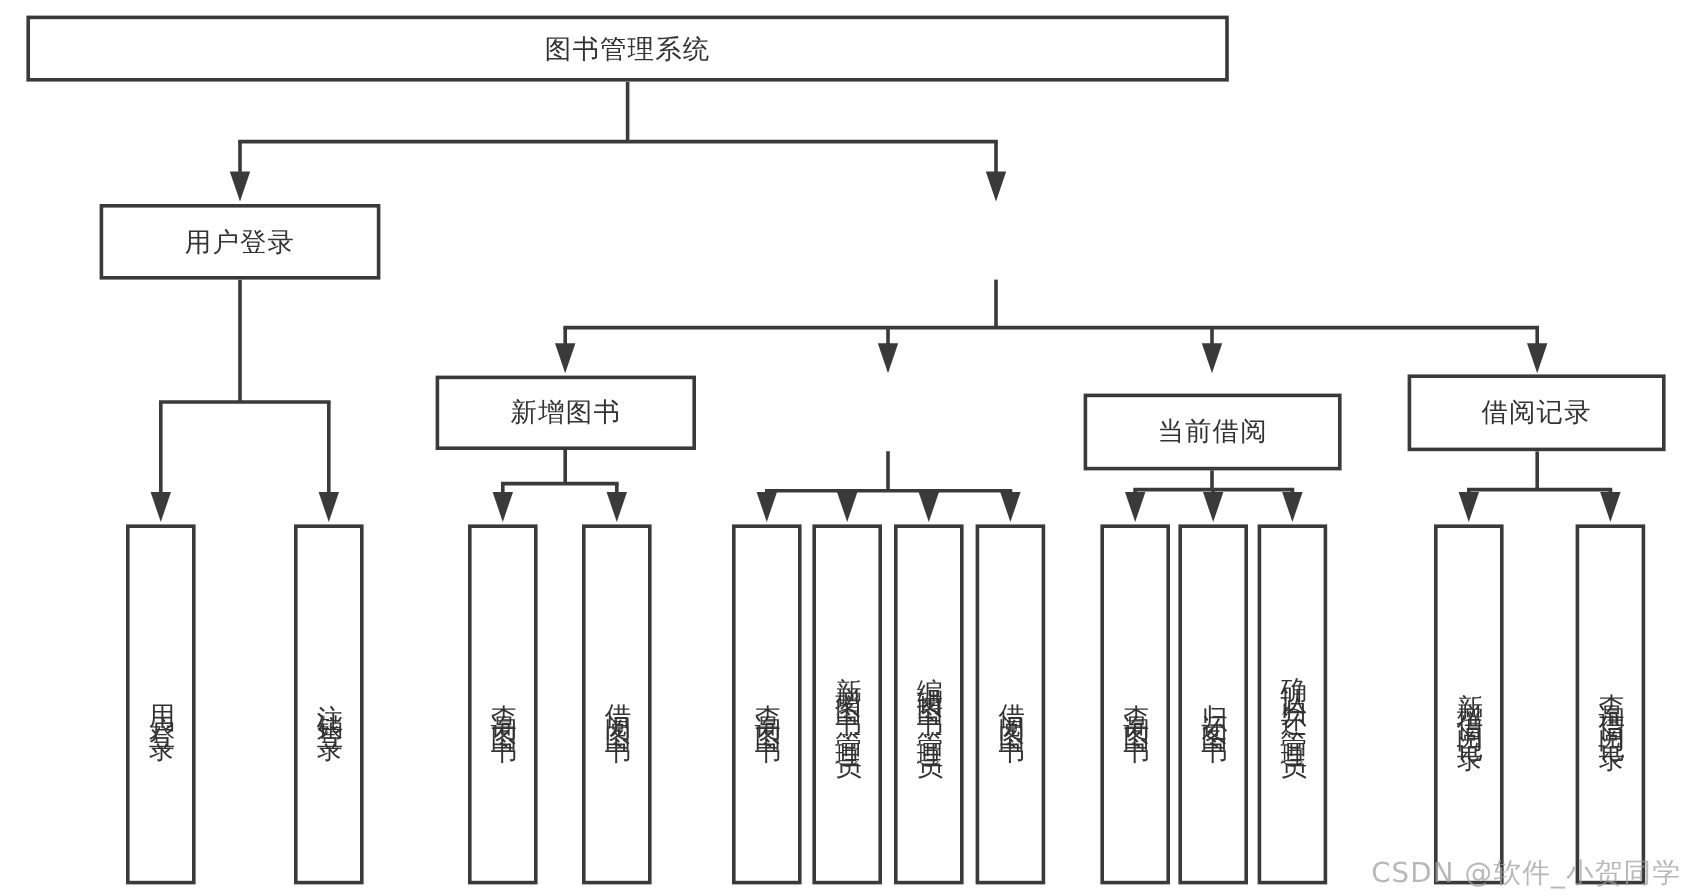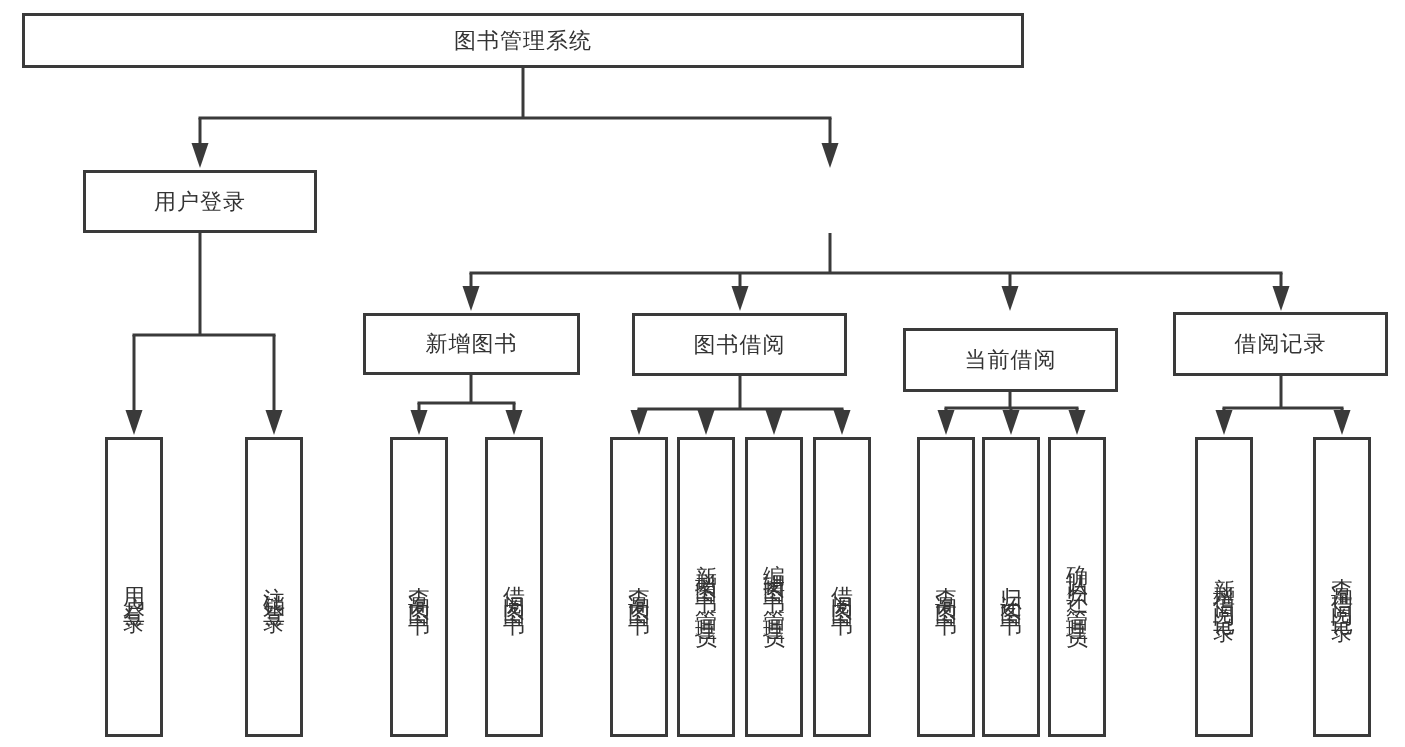--- a/index.html
+++ b/index.html
@@ -115,21 +115,20 @@
       <line x1="1342" y1="408" x2="1342" y2="414"></line>
       <polygon points="1333.5,410 1350.5,410 1342,435" stroke="none"></polygon>
     </g>
   </svg>
 
   <div class="node" style="left:22px; top:13px; width:1002px; height:55px;">图书管理系统</div>
 
   <div class="node" style="left:83px; top:170px; width:234px; height:63px;">用户登录</div>
 
   <div class="node" style="left:363px; top:313px; width:217px; height:62px;">新增图书</div>
-  <div class="node" style="left:632px; top:313px; width:215px; height:63px;">图书借阅</div>
   <div class="node" style="left:903px; top:328px; width:215px; height:64px;">当前借阅</div>
   <div class="node" style="left:1173px; top:312px; width:215px; height:64px;">借阅记录</div>
 
   <div class="node leaf" style="left:105px; top:437px; width:58px; height:300px;">用户登录</div>
   <div class="node leaf" style="left:245px; top:437px; width:58px; height:300px;">注销登录</div>
 
   <div class="node leaf" style="left:390px; top:437px; width:58px; height:300px;">查询图书</div>
   <div class="node leaf" style="left:485px; top:437px; width:58px; height:300px;">借阅图书</div>
 
   <div class="node leaf" style="left:610px; top:437px; width:58px; height:300px;">查询图书</div>
@@ -137,14 +136,15 @@
   <div class="node leaf" style="left:745px; top:437px; width:58px; height:300px;">编辑图书（管理员）</div>
   <div class="node leaf" style="left:813px; top:437px; width:58px; height:300px;">借阅图书</div>
 
   <div class="node leaf" style="left:917px; top:437px; width:58px; height:300px;">查询图书</div>
   <div class="node leaf" style="left:982px; top:437px; width:58px; height:300px;">归还图书</div>
   <div class="node leaf" style="left:1048px; top:437px; width:58px; height:300px;">确认归还（管理员）</div>
 
   <div class="node leaf" style="left:1195px; top:437px; width:58px; height:300px;">新增借阅记录</div>
   <div class="node leaf" style="left:1313px; top:437px; width:58px; height:300px;">查询借阅记录</div>
 
+  <div class="watermark">CSDN @软件_小贺同学</div>
 
 </div>
 
 </body></html>

